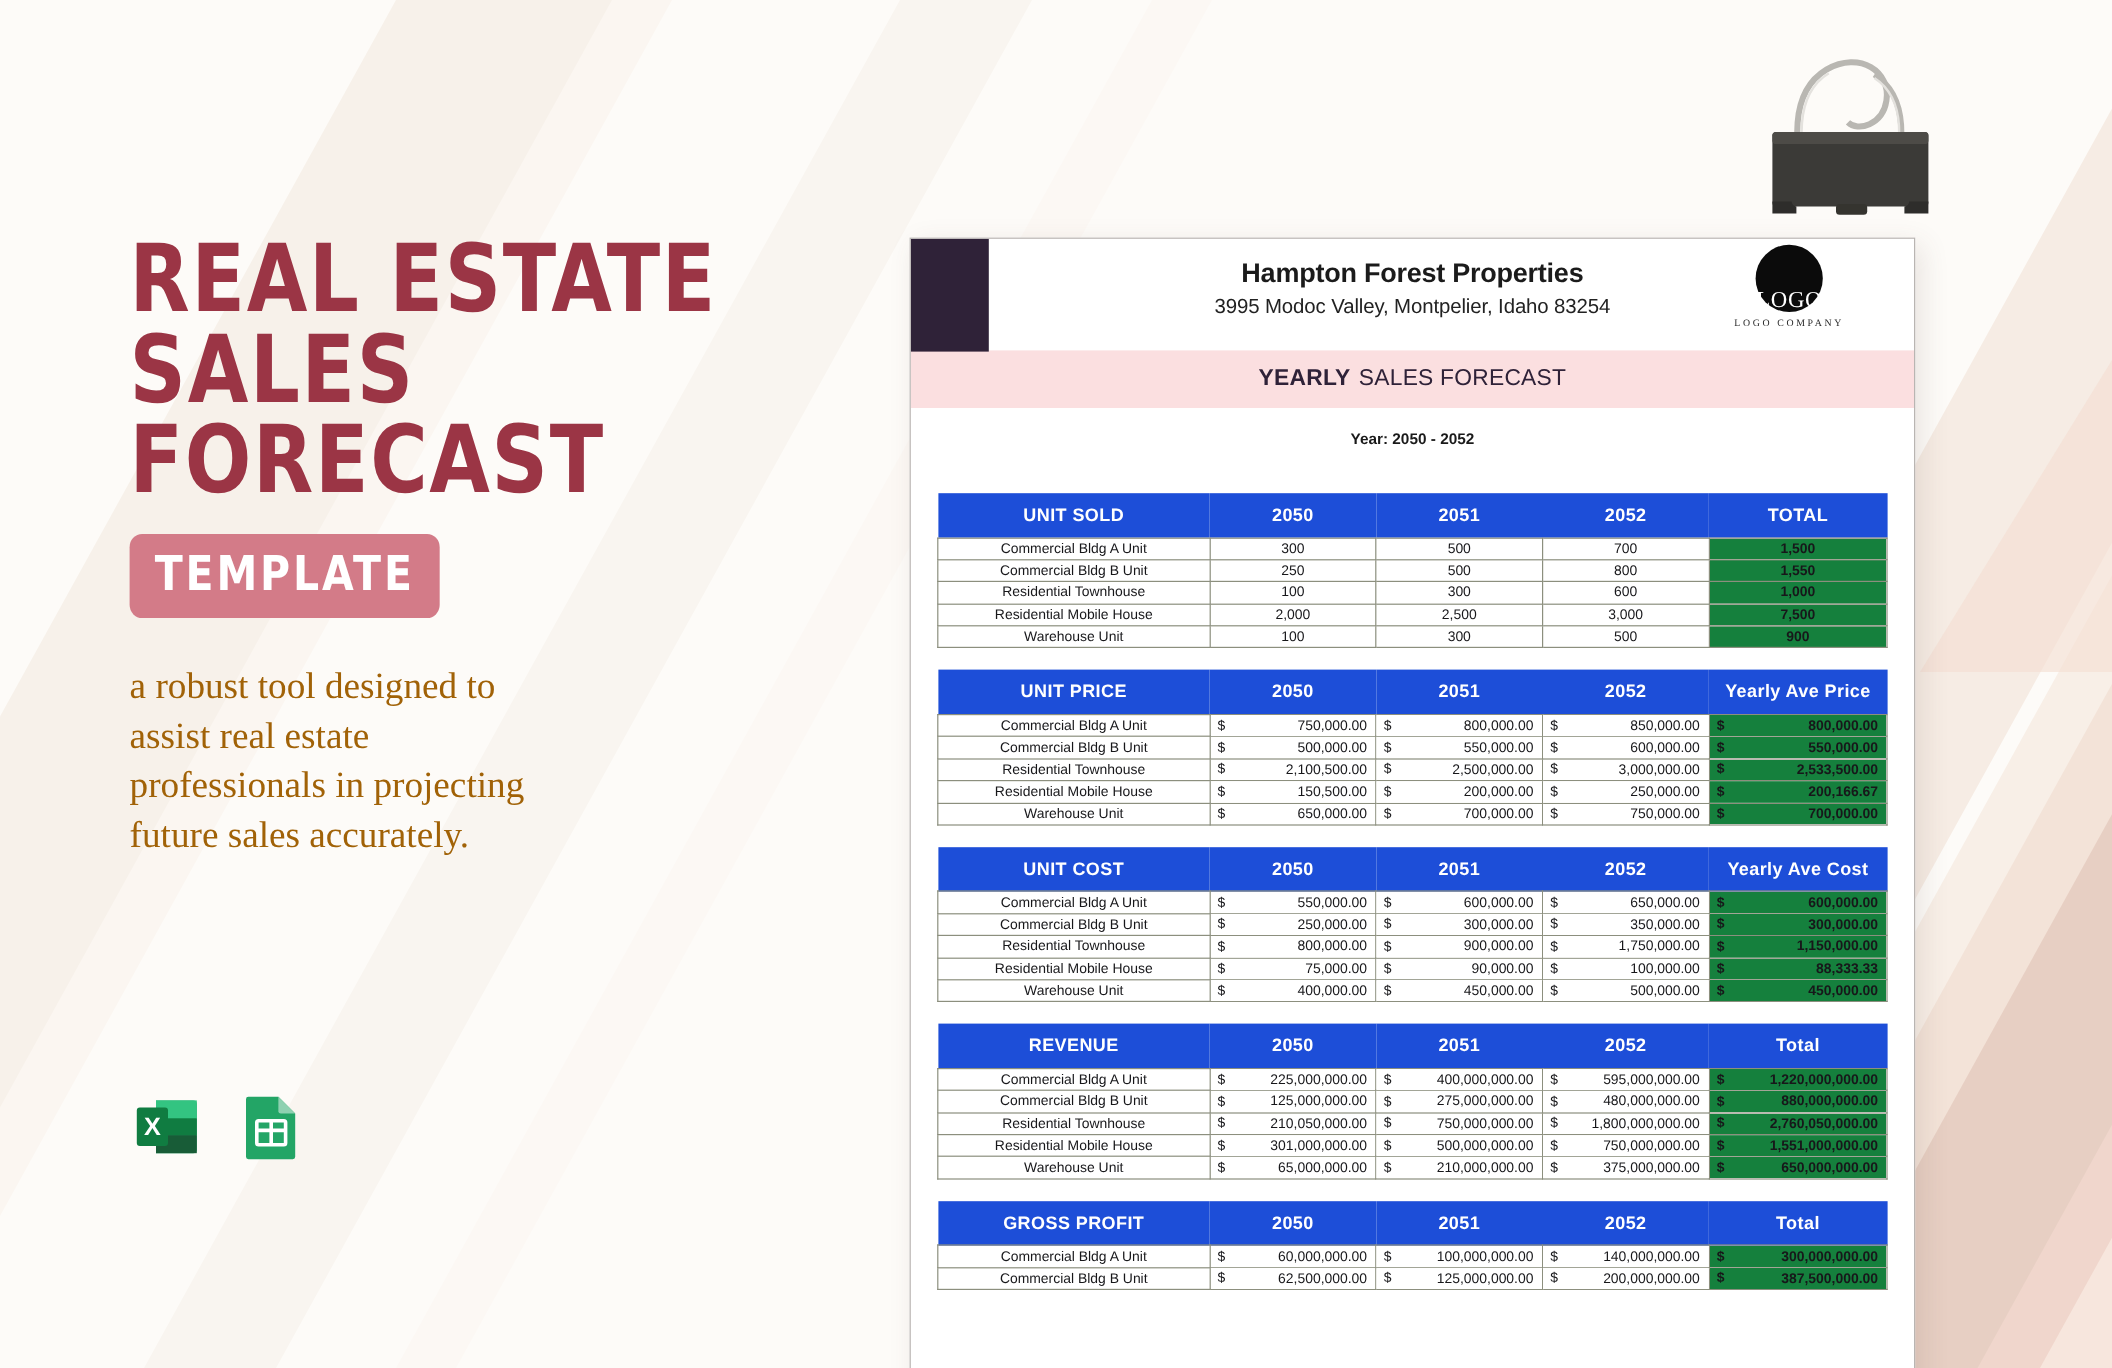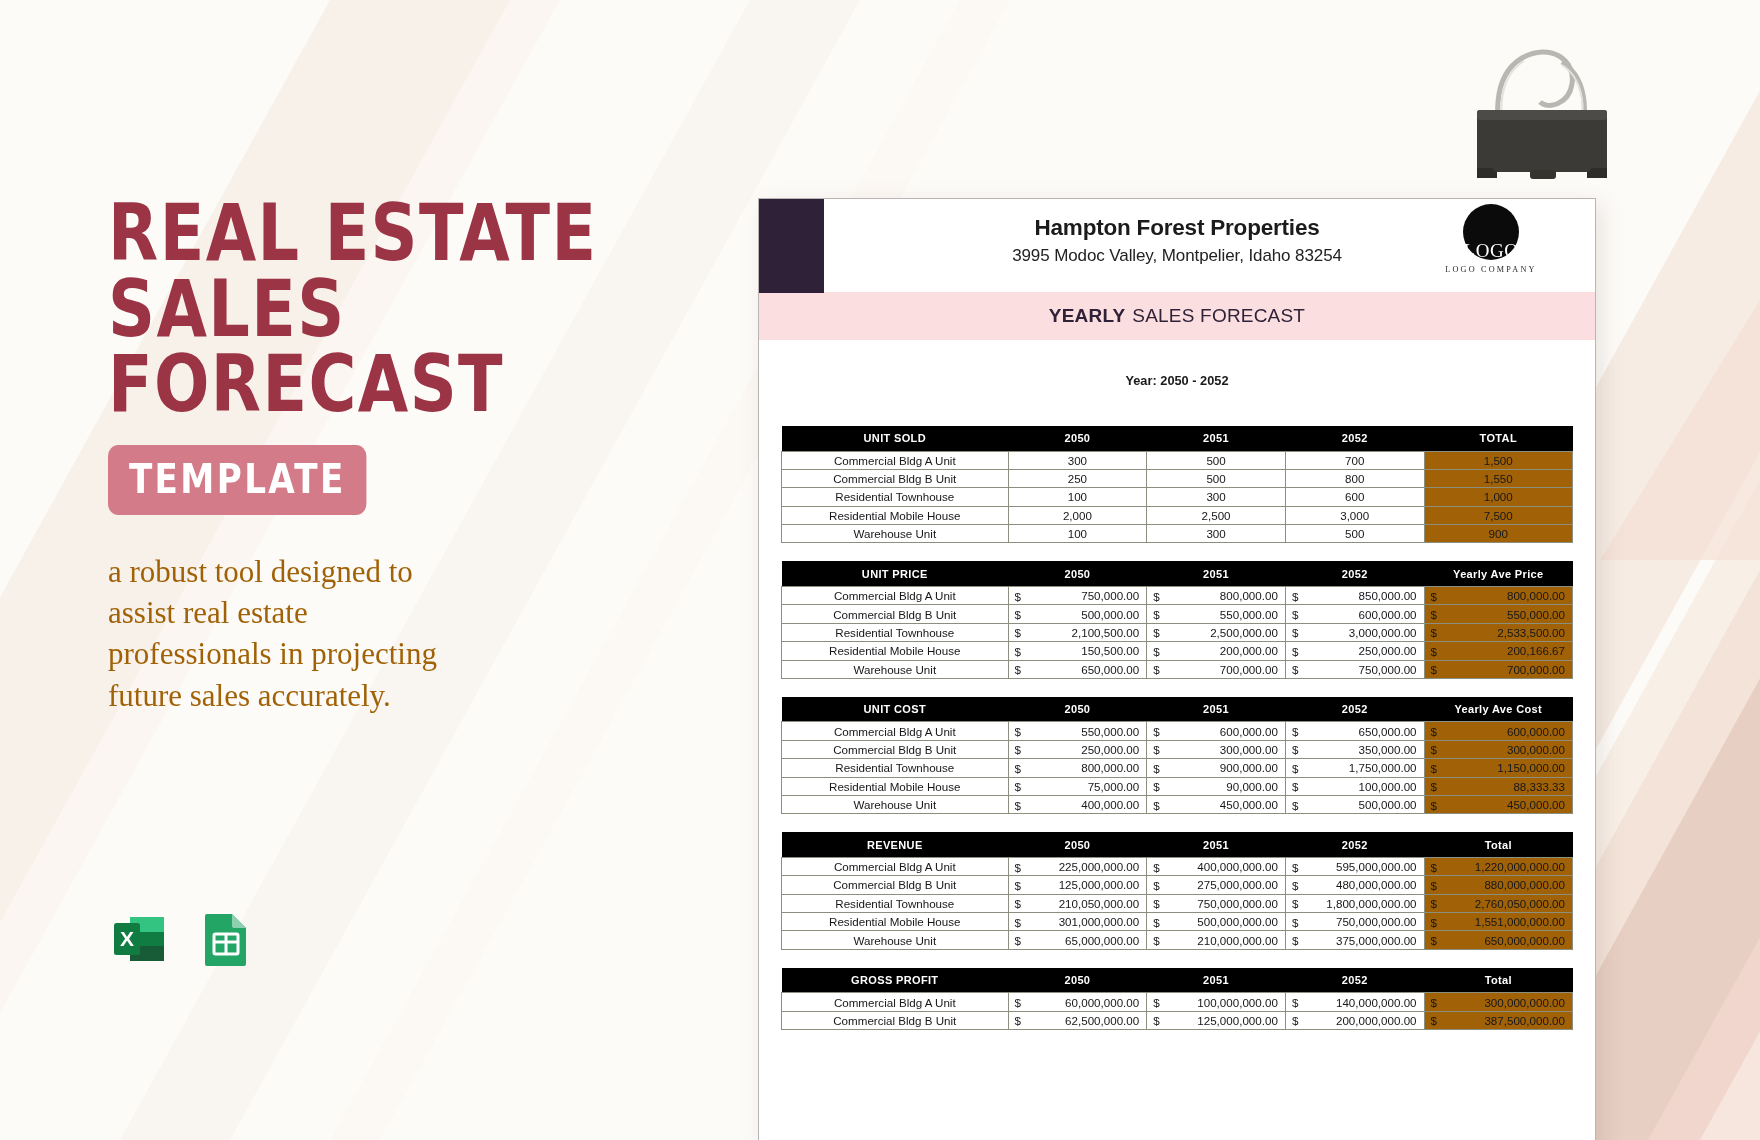--- a/index.html
+++ b/index.html
@@ -86,40 +86,40 @@
                font-family: "Liberation Serif", "DejaVu Serif", serif; }
 
   #banner {
     margin-top: 26px; background: #FBDFE0; height: 48px;
     display: flex; align-items: center; justify-content: center;
     font-size: 19px; color: #2F2238; letter-spacing: 0.2px;
   }
   #banner b { font-weight: 700; margin-right: 7px; }
   #banner span.reg { font-weight: 400; }
 
-  #yearline { text-align: center; font-size: 12.8px; font-weight: 700; color: #1a1a1a; margin-top: 33px; }
+  #yearline { text-align: center; font-size: 12.8px; font-weight: 700; color: #1a1a1a; margin-top: 18px; }
 
   
   .tblwrap { margin: 0 22px 0 22px; }
   .tblwrap.first { margin-top: 38px; }
   .tblwrap + .tblwrap { margin-top: 18px; }
 
   table { width: 100%; border-collapse: collapse; table-layout: fixed; }
   thead th {
-    background: #000000; color: #ffffff; font-size: 11px; font-weight: 700;
-    letter-spacing: 0.35px; height: 25px; text-align: center; border: none;
+    background: #1d4ed8; color: #ffffff; font-size: 15px; font-weight: 700;
+    letter-spacing: 0.35px; height: 37px; text-align: center; border: none;
   }
   tbody td {
     height: 18.4px; font-size: 11.6px; color: #17171a; text-align: center;
     border: 1px solid #8c8f7e; border-width: 1px 1px 1px 1px;
     background: #fff; padding: 0 3px; white-space: nowrap; overflow: hidden;
   }
   tbody td.money { text-align: right; position: relative; padding-right: 7px; }
   tbody td.money .cur { position: absolute; left: 6px; top: 50%; transform: translateY(-50%); }
-  tbody td.total { background: #a16207; font-weight: 400; }
+  tbody td.total { background: #15803d; font-weight: 700; }
   col.c0 { width: 29%; }
   col.cy { width: 17.75%; }
   col.ct { width: 19%; }
 </style>
 </head>
 <body>
 
 <div id="bg">
   <svg width="1760" height="1140" viewBox="0 0 1760 1140">
     <rect x="0" y="0" width="1760" height="1140" fill="#fdfbf8"></rect>

